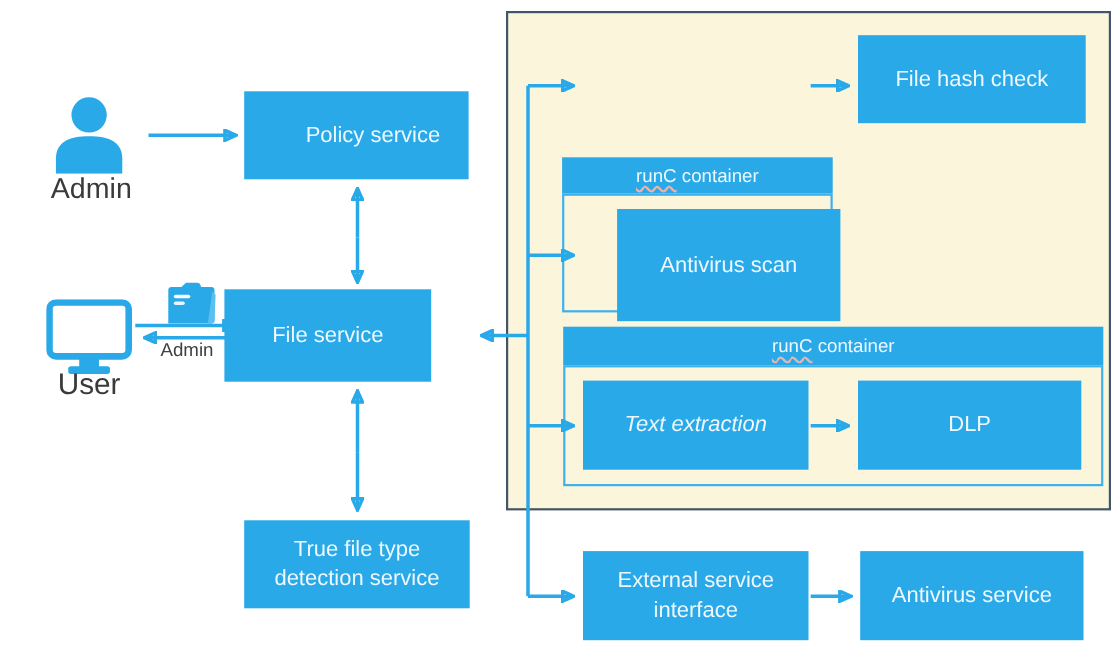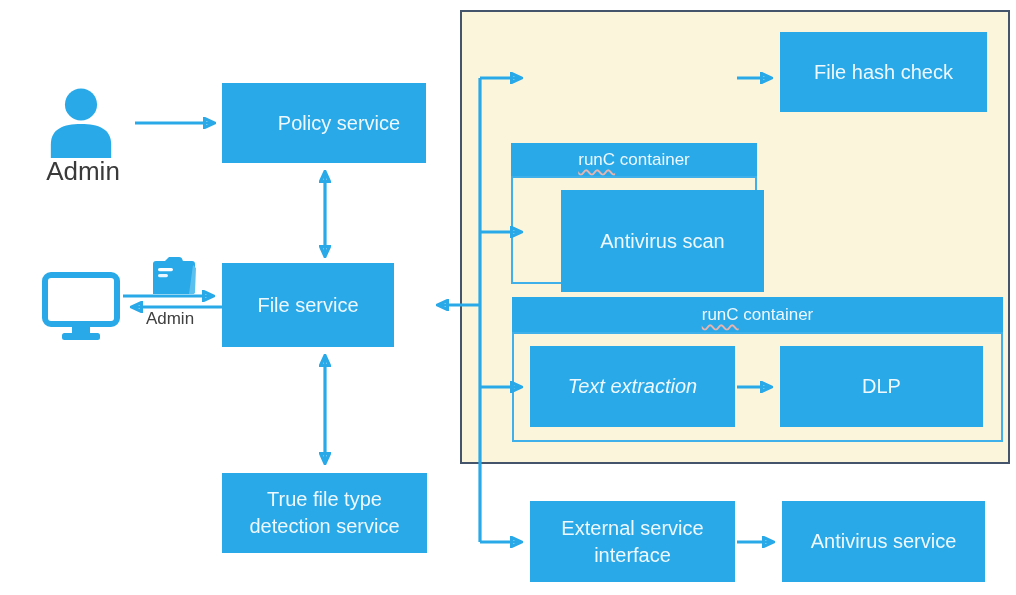--- a/index.html
+++ b/index.html
@@ -12,21 +12,21 @@
   .plugin-area{
     left:460px;top:10px;width:546px;height:450px;
     background:#fbf5dc;border:2px solid #44546a;z-index:0;
   }
   
   .node{
     background:#29a9e8;color:#eef8ff;display:flex;align-items:center;justify-content:center;
     text-align:center;font-size:20px;line-height:1.35;z-index:2;padding:0 10px;box-sizing:border-box;
   }
   .n-policy{left:222px;top:83px;width:204px;height:80px;padding-left:40px;}
-  .n-file{left:222px;top:263px;width:172px;height:84px;}
+  .n-file{left:204px;top:263px;width:188px;height:84px;}
   .n-truetype{left:222px;top:473px;width:205px;height:80px;}
   .n-plugin{left:530px;top:38px;width:205px;height:80px;}
   .n-hashcheck{left:780px;top:32px;width:207px;height:80px;}
   .n-antivirus{left:561px;top:190px;width:203px;height:102px;}
   .n-textextract{left:530px;top:346px;width:205px;height:81px;font-style:italic;}
   .n-dlp{left:780px;top:346px;width:203px;height:81px;}
   .n-extiface{left:530px;top:501px;width:205px;height:81px;}
   .n-extservice{left:782px;top:501px;width:203px;height:81px;}
   
   .runc-label{
@@ -87,20 +87,21 @@
     <circle cx="34" cy="19" r="16.5" fill="#29a9e8"></circle>
     <path d="M3,74 L3,60 C3,44 16,39 34,39 C52,39 65,44 65,60 L65,74 Z" fill="#29a9e8"></path>
   </svg>
   <div class="abs actor-label lbl-admin">Admin</div>
 
   <svg class="abs icon ic-monitor" viewBox="0 0 78 70">
     <rect x="3" y="3" width="72" height="49" rx="6" fill="#ffffff" stroke="#29a9e8" stroke-width="6"></rect>
     <rect x="30" y="52" width="18" height="10" fill="#29a9e8"></rect>
     <rect x="20" y="61" width="38" height="7" rx="2.5" fill="#29a9e8"></rect>
   </svg>
+  <div class="abs actor-label lbl-user">User</div>
 
   <svg class="abs icon ic-folder" viewBox="0 0 50 42">
     <path d="M4,39 L4,9 Q4,6 7,6 L16,6 L20,2 L30,2 Q33,2 33.5,5 L34,6 L43,6 Q46,6 46,9 L46,36 Q46,39 43,39 Z" fill="#29a9e8"></path>
     <path d="M44,10 L47,13 L46,37 Q46,39 43,39 L40,39 Z" fill="#5cc0ef"></path>
     <rect x="9" y="13" width="15" height="3.2" rx="1.6" fill="#ffffff"></rect>
     <rect x="9" y="19" width="10" height="3.2" rx="1.6" fill="#eaf6ff"></rect>
   </svg>
   <div class="abs lbl-result">Admin</div>
 
   <svg class="abs wires">

